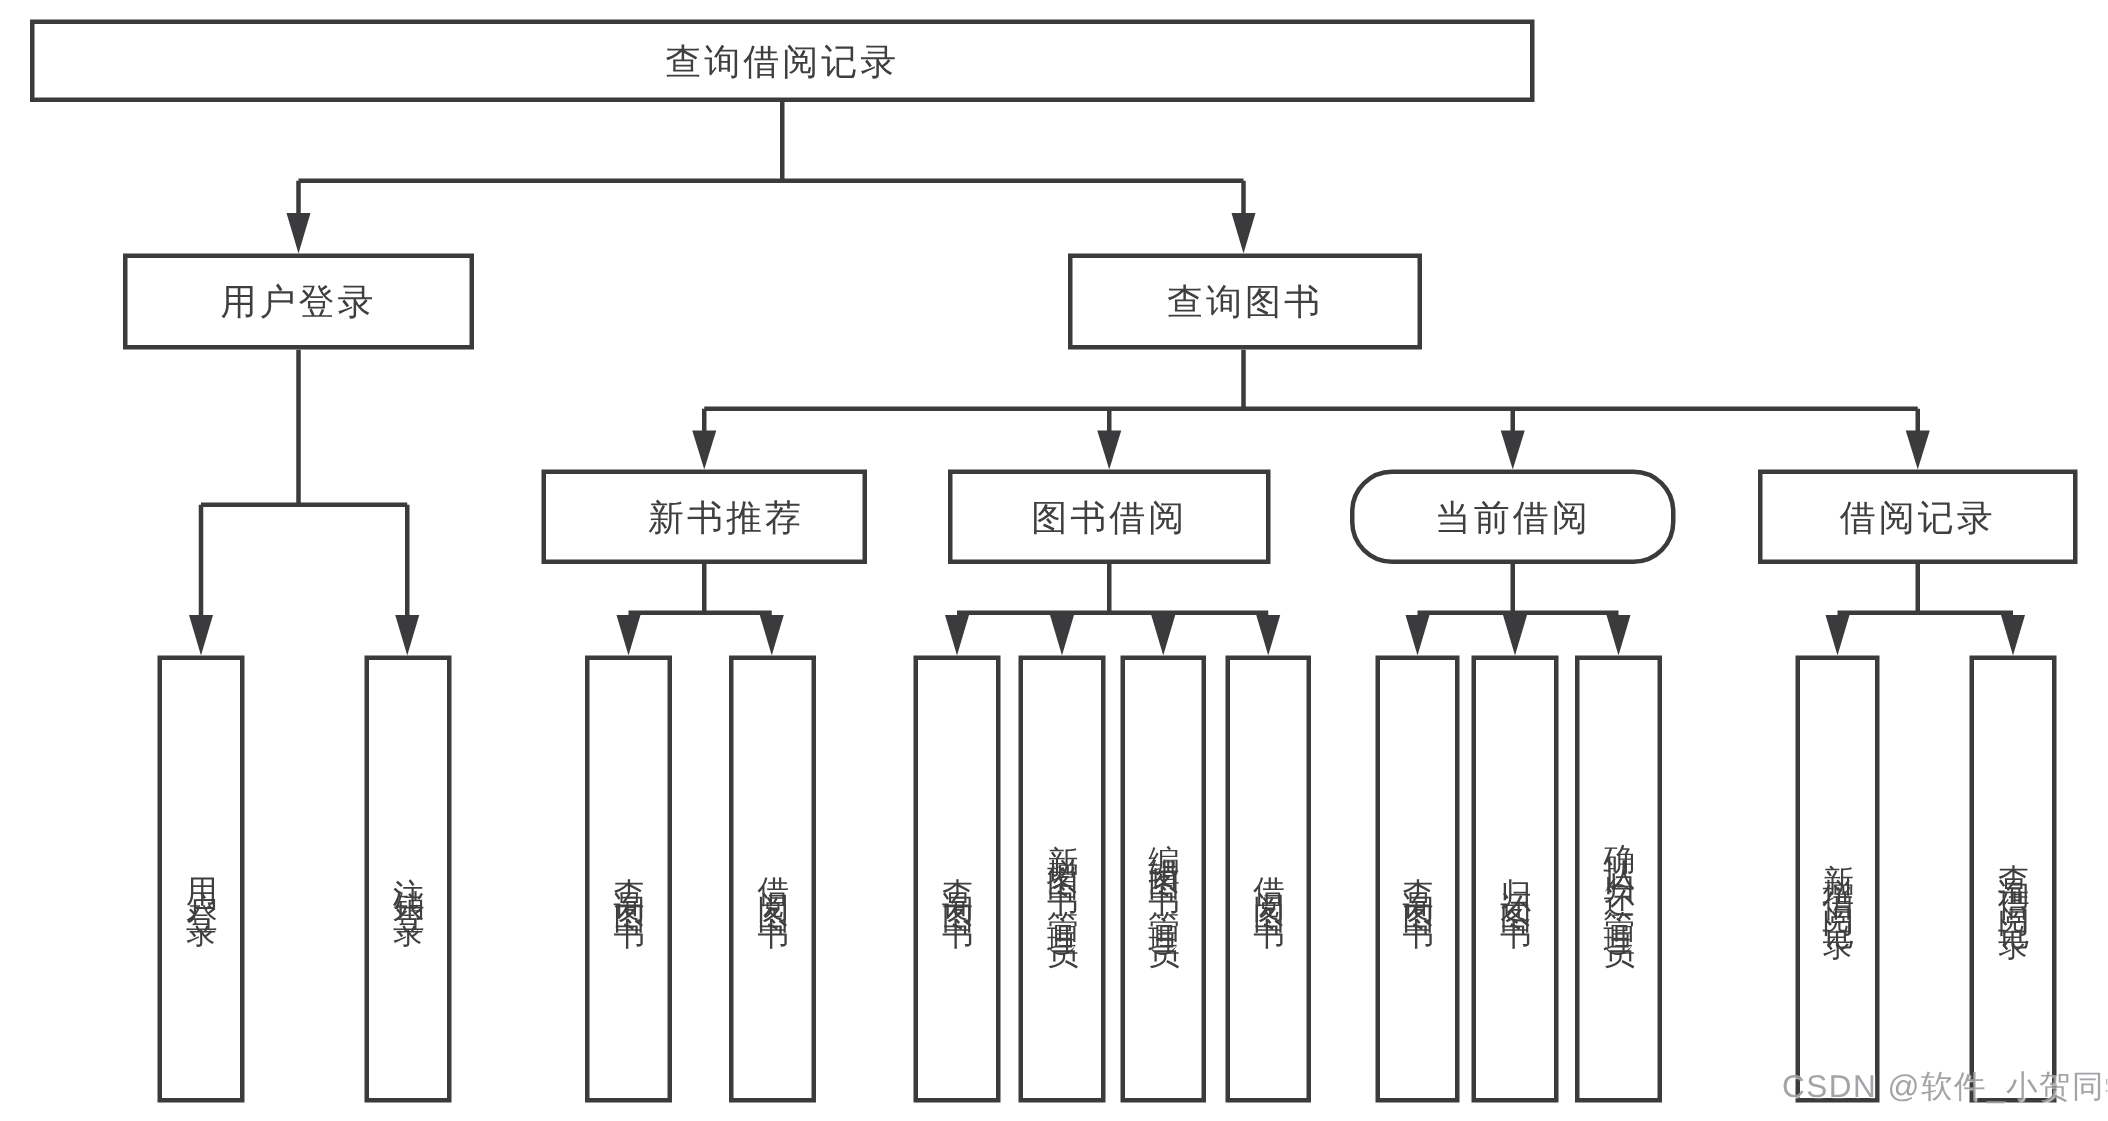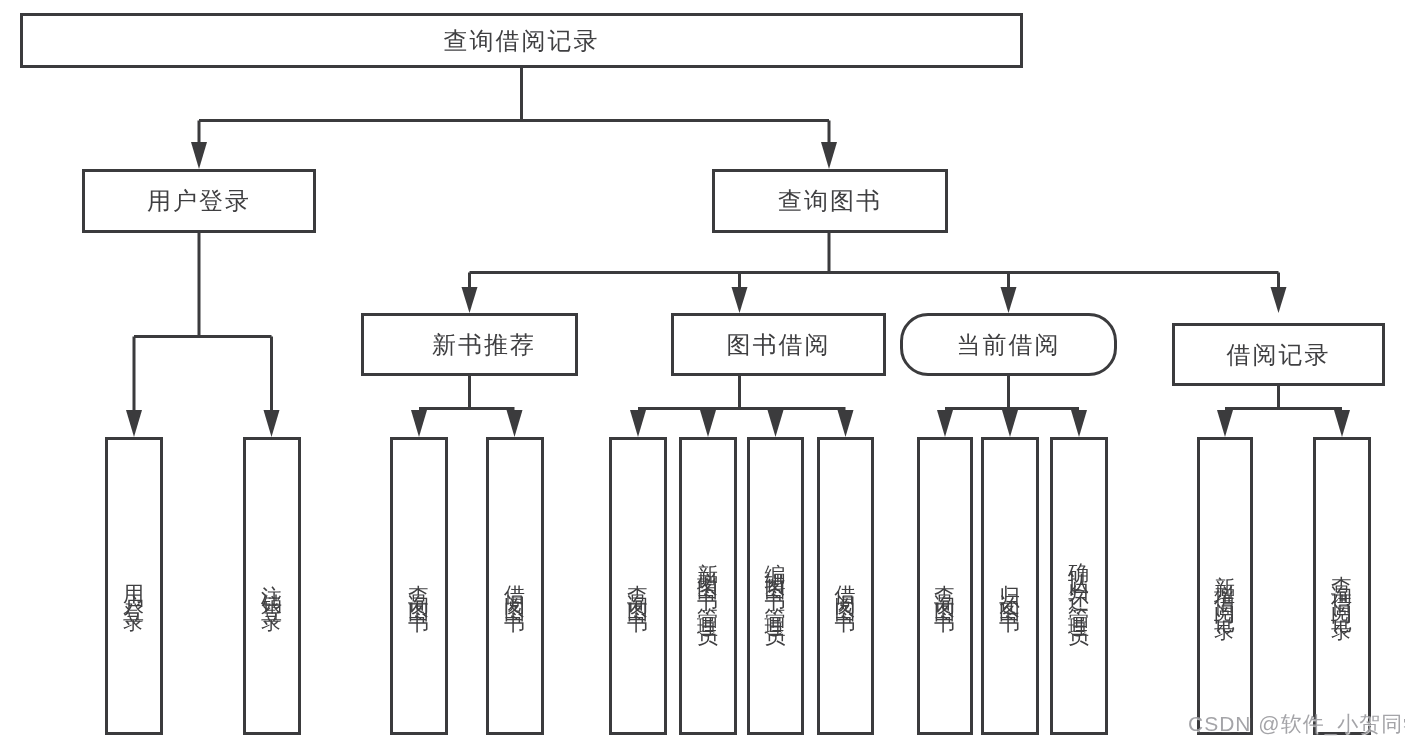--- a/index.html
+++ b/index.html
@@ -76,23 +76,23 @@
       <polygon points="1334,410 1350,410 1342,437"></polygon>
     </g>
   </svg>
 
   <div class="box hbox" style="left:20px;top:13px;width:1003px;height:55px;">查询借阅记录</div>
 
   <div class="box hbox" style="left:82px;top:169px;width:234px;height:64px;">用户登录</div>
   <div class="box hbox" style="left:712px;top:169px;width:236px;height:64px;">查询图书</div>
 
   <div class="box hbox" style="left:361px;top:313px;width:217px;height:63px;padding-left:29px;">新书推荐</div>
-  <div class="box hbox" style="left:632px;top:313px;width:215px;height:63px;margin-left:39px;">图书借阅</div>
+  <div class="box hbox" style="left:632px;top:313px;width:215px;height:63px;">图书借阅</div>
   <div class="box hbox" style="left:900px;top:313px;width:217px;height:63px;border-radius:28px;">当前借阅</div>
-  <div class="box hbox" style="left:1172px;top:323px;width:213px;height:63px;">借阅记录</div>
+  <div class="box hbox" style="left:1172px;top:313px;width:213px;height:63px;">借阅记录</div>
 
   <div class="box vbox" style="left:105px;top:437px;width:58px;height:298px;">
     <span class="vtext">用户登录</span>
   </div>
   <div class="box vbox" style="left:243px;top:437px;width:58px;height:298px;">
     <span class="vtext">注销登录</span>
   </div>
 
   <div class="box vbox" style="left:390px;top:437px;width:58px;height:298px;">
     <span class="vtext">查询图书</span>

